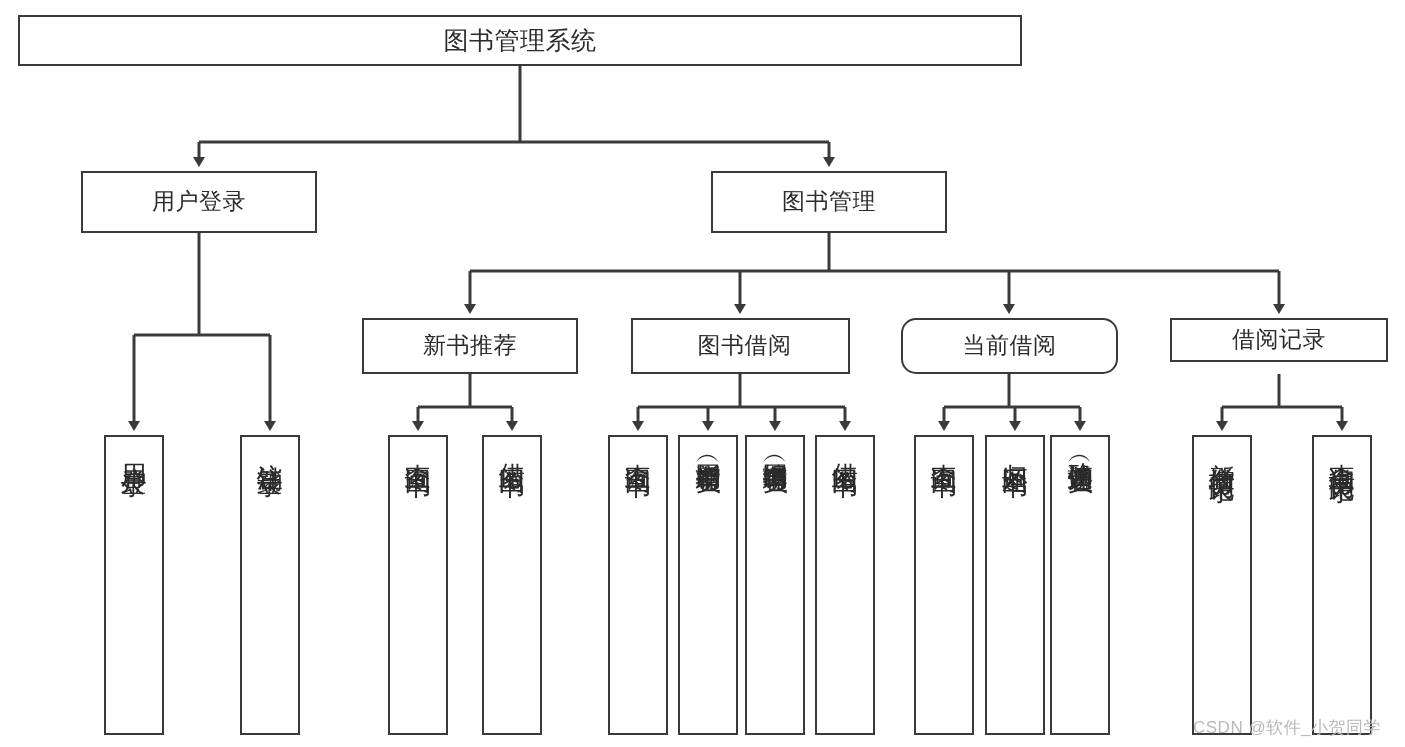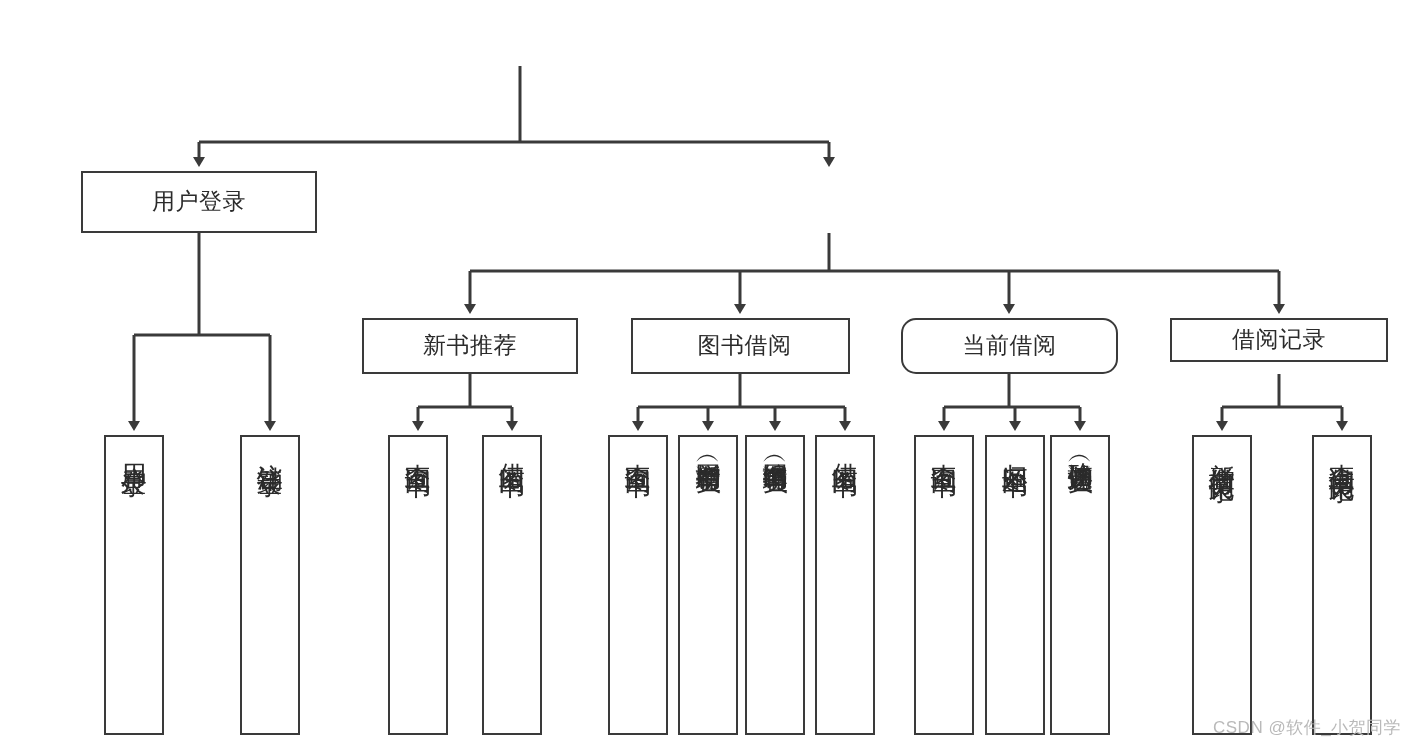--- a/index.html
+++ b/index.html
@@ -115,23 +115,29 @@
       <path d="M1015,407 L1015,422" marker-end="url(#arrow)"></path>
       <path d="M1080,407 L1080,422" marker-end="url(#arrow)"></path>
 
       <path d="M1279,374 L1279,407"></path>
       <path d="M1222,407 L1342,407"></path>
       <path d="M1222,407 L1222,422" marker-end="url(#arrow)"></path>
       <path d="M1342,407 L1342,422" marker-end="url(#arrow)"></path>
     </g>
   </svg>
 
+  <div class="node root horiz" style="left:18px;top:15px;width:1004px;height:51px;">
+    <span class="lbl">图书管理系统</span>
+  </div>
 
   <div class="node horiz" style="left:81px;top:171px;width:236px;height:62px;">
     <span class="lbl">用户登录</span>
+  </div>
+  <div class="node horiz" style="left:711px;top:171px;width:236px;height:62px;">
+    <span class="lbl">图书管理</span>
   </div>
 
   <div class="node horiz" style="left:362px;top:318px;width:216px;height:56px;text-align:right;">
     <span class="lbl">新书推荐</span>
   </div>
   <div class="node horiz" style="left:631px;top:318px;width:219px;height:56px;padding-left:8px;">
     <span class="lbl">图书借阅</span>
   </div>
   <div class="node horiz" style="left:901px;top:318px;width:217px;height:56px;border-radius:15px;">
     <span class="lbl">当前借阅</span>
@@ -173,15 +179,15 @@
   <div class="node leaf tall" style="left:1050px;top:435px;width:60px;height:300px;">
     <span class="lbl">确认归还（管理员）</span>
   </div>
   <div class="node leaf" style="left:1192px;top:435px;width:60px;height:300px;">
     <span class="lbl">新增借阅记录</span>
   </div>
   <div class="node leaf" style="left:1312px;top:435px;width:60px;height:300px;">
     <span class="lbl">查询借阅记录</span>
   </div>
 
-  <div class="watermark" style="left:1193px;top:716px;margin-left:20px;">CSDN @软件_小贺同学</div>
+  <div class="watermark" style="left:1193px;top:716px;">CSDN @软件_小贺同学</div>
 
 </div>
 
 </body></html>

